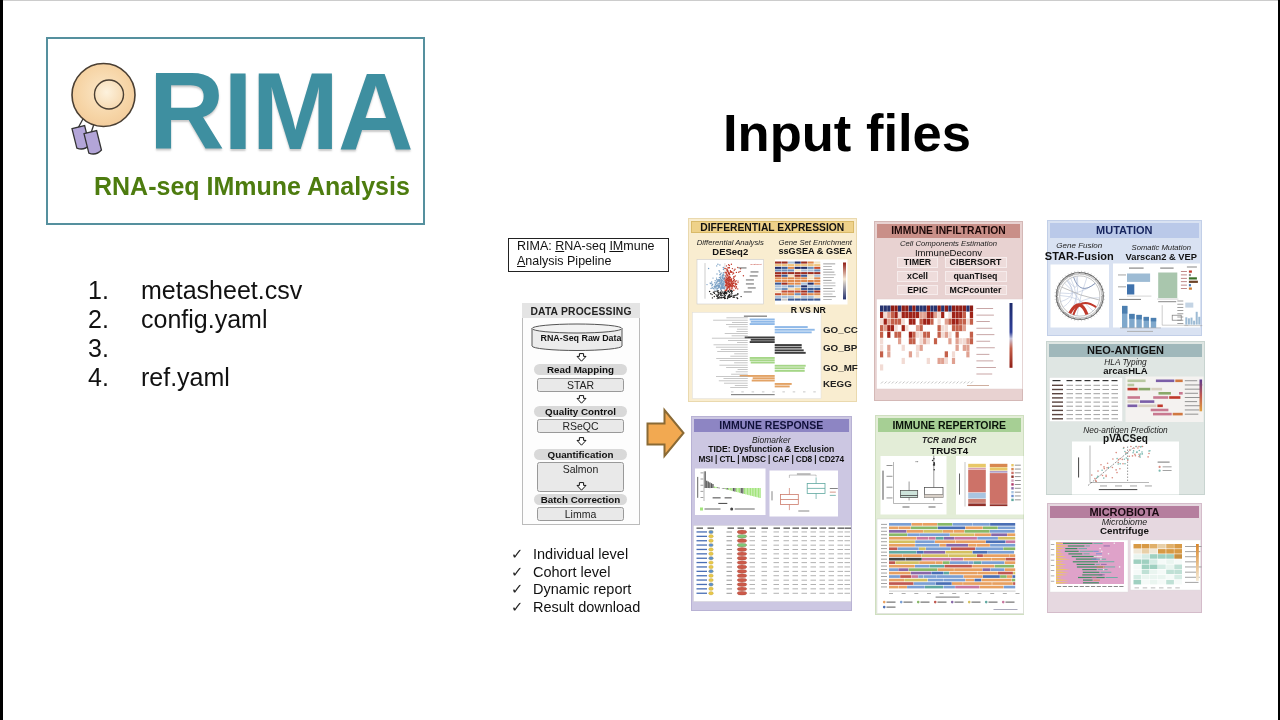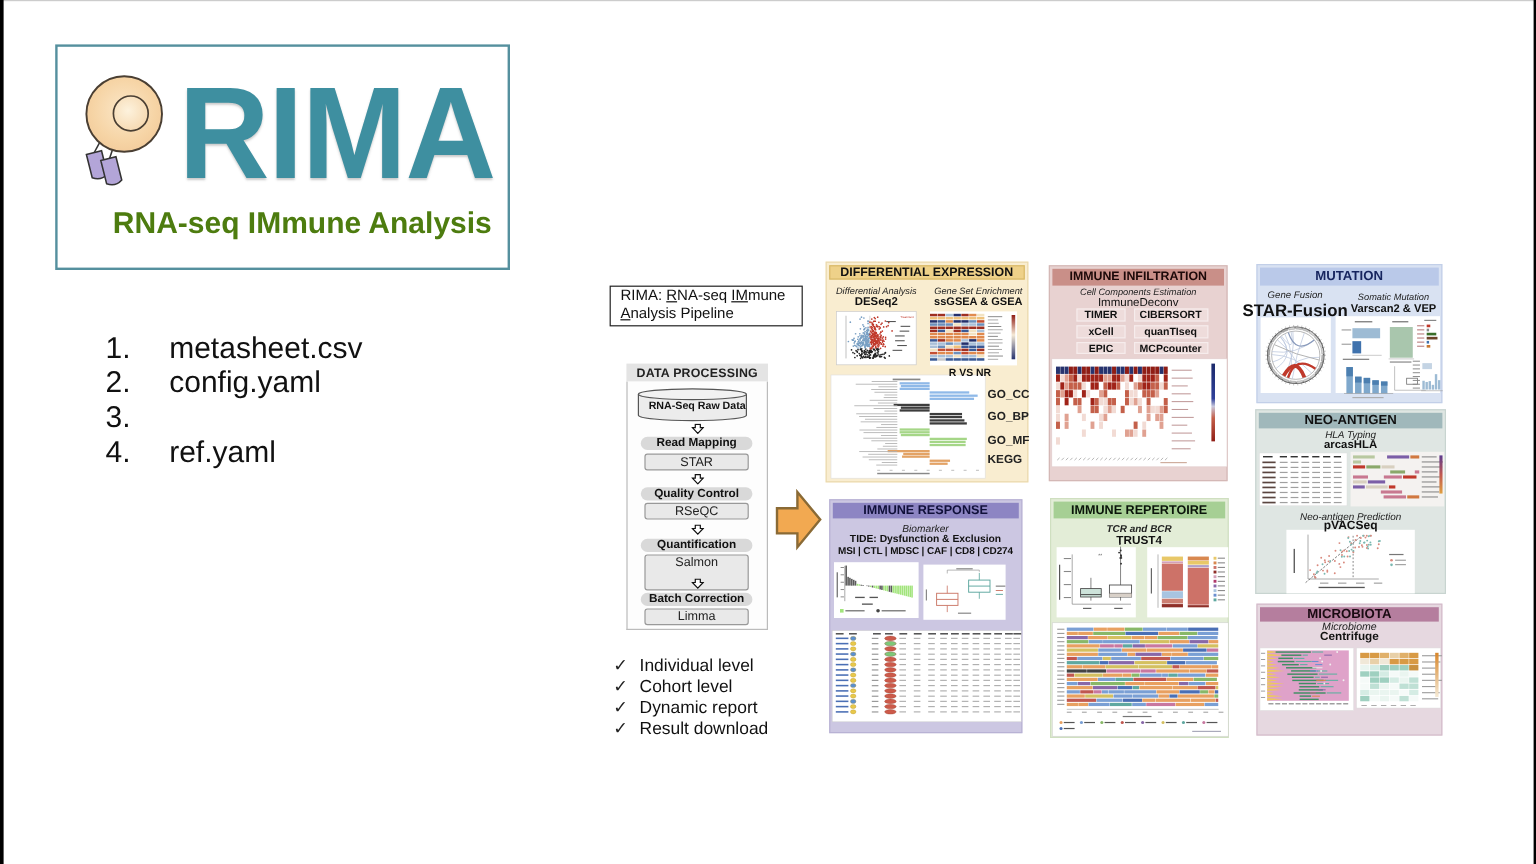--- a/index.html
+++ b/index.html
@@ -55,20 +55,21 @@
  <circle cx="63" cy="57.5" r="14.5" fill="url(#nucg)" stroke="#4a3f33" stroke-width="1.4"></circle>
  <g transform="rotate(-14 34 99)">
   <path d="M 28 90 L 41 90 L 41 110 Q 34.5 114.5 28 110 Z" fill="#b3a5d8" stroke="#333" stroke-width="1.3"></path>
  </g>
  <g transform="rotate(-14 46 104)">
   <path d="M 40 95 L 53 95 L 53 115 Q 46.5 119.5 40 115 Z" fill="#b3a5d8" stroke="#333" stroke-width="1.3"></path>
  </g>
 </svg>
 <div class="abs" id="rima">RIMA</div>
 <div class="abs" id="rima-sub">RNA-seq IMmune Analysis</div>
+<div class="abs" id="title">Input files</div>
 <div class="abs li-num" style="top:276.0px;">1.</div>
 <div class="abs li-txt" style="top:276.0px;">metasheet.csv</div>
 <div class="abs li-num" style="top:305.0px;">2.</div>
 <div class="abs li-txt" style="top:305.0px;">config.yaml</div>
 <div class="abs li-num" style="top:334.0px;">3.</div>
 <div class="abs li-num" style="top:363.0px;">4.</div>
 <div class="abs li-txt" style="top:363.0px;">ref.yaml</div>
 
 <div class="abs" id="pipebox">RIMA: <u>R</u>NA-seq <u>IM</u>mune<br><u>A</u>nalysis Pipeline</div>
 <div class="abs" id="dp-hdr">DATA PROCESSING</div>
@@ -1141,21 +1142,21 @@
         <line x1="85.1" y1="161.5" x2="87.1" y2="159.5" stroke="#999" stroke-width="0.6"></line>
         <line x1="88.7" y1="161.5" x2="90.7" y2="159.5" stroke="#999" stroke-width="0.6"></line>
         <line x1="92.3" y1="161.5" x2="94.3" y2="159.5" stroke="#999" stroke-width="0.6"></line>
         <line x1="95.8" y1="161.5" x2="97.8" y2="159.5" stroke="#999" stroke-width="0.6"></line>
         <rect x="92.0" y="163.0" width="22.0" height="1.0" fill="#cfae9e"></rect>
       </svg>
     </div>
     <div class="panel" style="left:1047px;top:220px;width:154.5px;height:115.5px;background:#d9e2f2;border:1px solid #c2cfe8;">
       <div class="pband" style="height:15px;background:#bac9e9;font-size:11px;line-height:15px;color:#16245e;">MUTATION</div>
       <div class="pit" style="left:-45px;top:20px;font-size:8px;">Gene Fusion</div>
-      <div class="pbd" style="left:-45px;top:28.5px;font-size:14px;">STAR-Fusion</div>
+      <div class="pbd" style="left:-45px;top:28.5px;font-size:11px;">STAR-Fusion</div>
       <div class="pit" style="left:37px;top:22px;font-size:7.7px;">Somatic Mutation</div>
       <div class="pbd" style="left:37px;top:30.5px;font-size:9.3px;">Varscan2 &amp; VEP</div>
       <svg class="abs" style="left:0;top:0;" width="154.5" height="115.5" viewBox="0 0 154.5 115.5">
         <rect x="2.5" y="43.5" width="58.5" height="63.0" fill="#ffffff"></rect>
         <circle cx="31.8" cy="75.0" r="23.4" fill="none" stroke="#555" stroke-width="1.2"></circle>
         <circle cx="31.8" cy="75.0" r="20.1" fill="none" stroke="#888" stroke-width="0.5"></circle>
         <line x1="55.4" y1="75.0" x2="57.0" y2="75.0" stroke="#777" stroke-width="0.35"></line>
         <line x1="55.2" y1="78.2" x2="56.8" y2="78.4" stroke="#777" stroke-width="0.35"></line>
         <line x1="54.5" y1="81.4" x2="56.1" y2="81.8" stroke="#777" stroke-width="0.35"></line>
         <line x1="53.4" y1="84.4" x2="54.9" y2="85.1" stroke="#777" stroke-width="0.35"></line>

